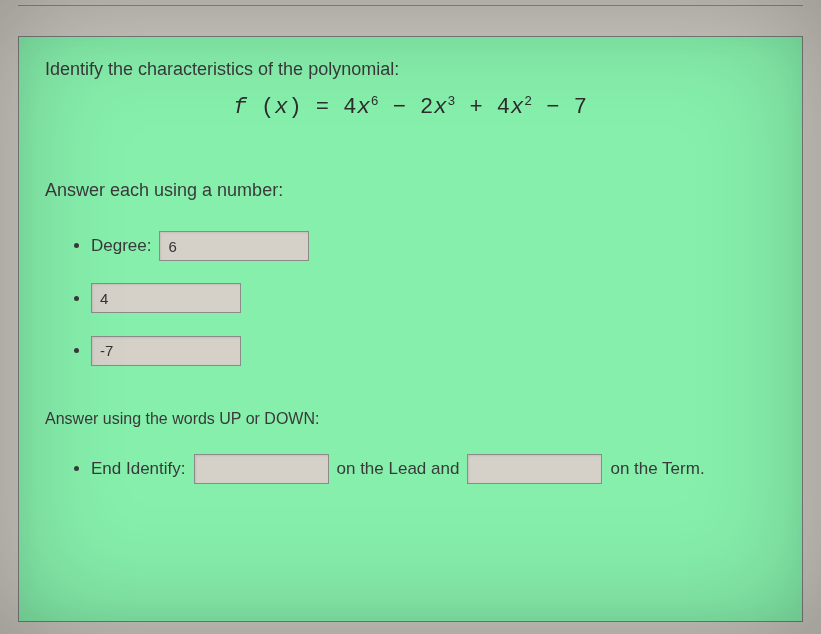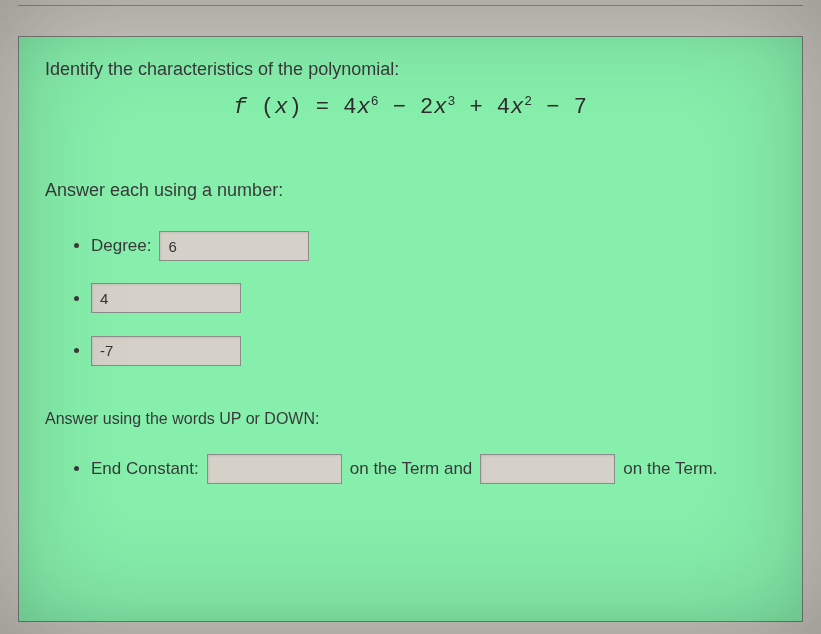--- a/index.html
+++ b/index.html
@@ -138,23 +138,23 @@
         <input type="text" class="input-med" value="-7" style="">
       </span>
     </li>
   </ul>
 
   <div class="section-label2">Answer using the words UP or DOWN:</div>
 
   <ul class="items">
     <li>
       <span class="field-row">
-        <span class="label-text">End Constant:</span>
+        <span class="label-text">End Identify:</span>
         <input type="text" class="input-sm" value="" style="">
-        <span class="label-text">on the Term and</span>
+        <span class="label-text">on the Lead and</span>
         <input type="text" class="input-sm" value="" style="">
         <span class="label-text">on the Term.</span>
       </span>
     </li>
   </ul>
 
 </div>
 
 <div class="vignette"></div>
 

